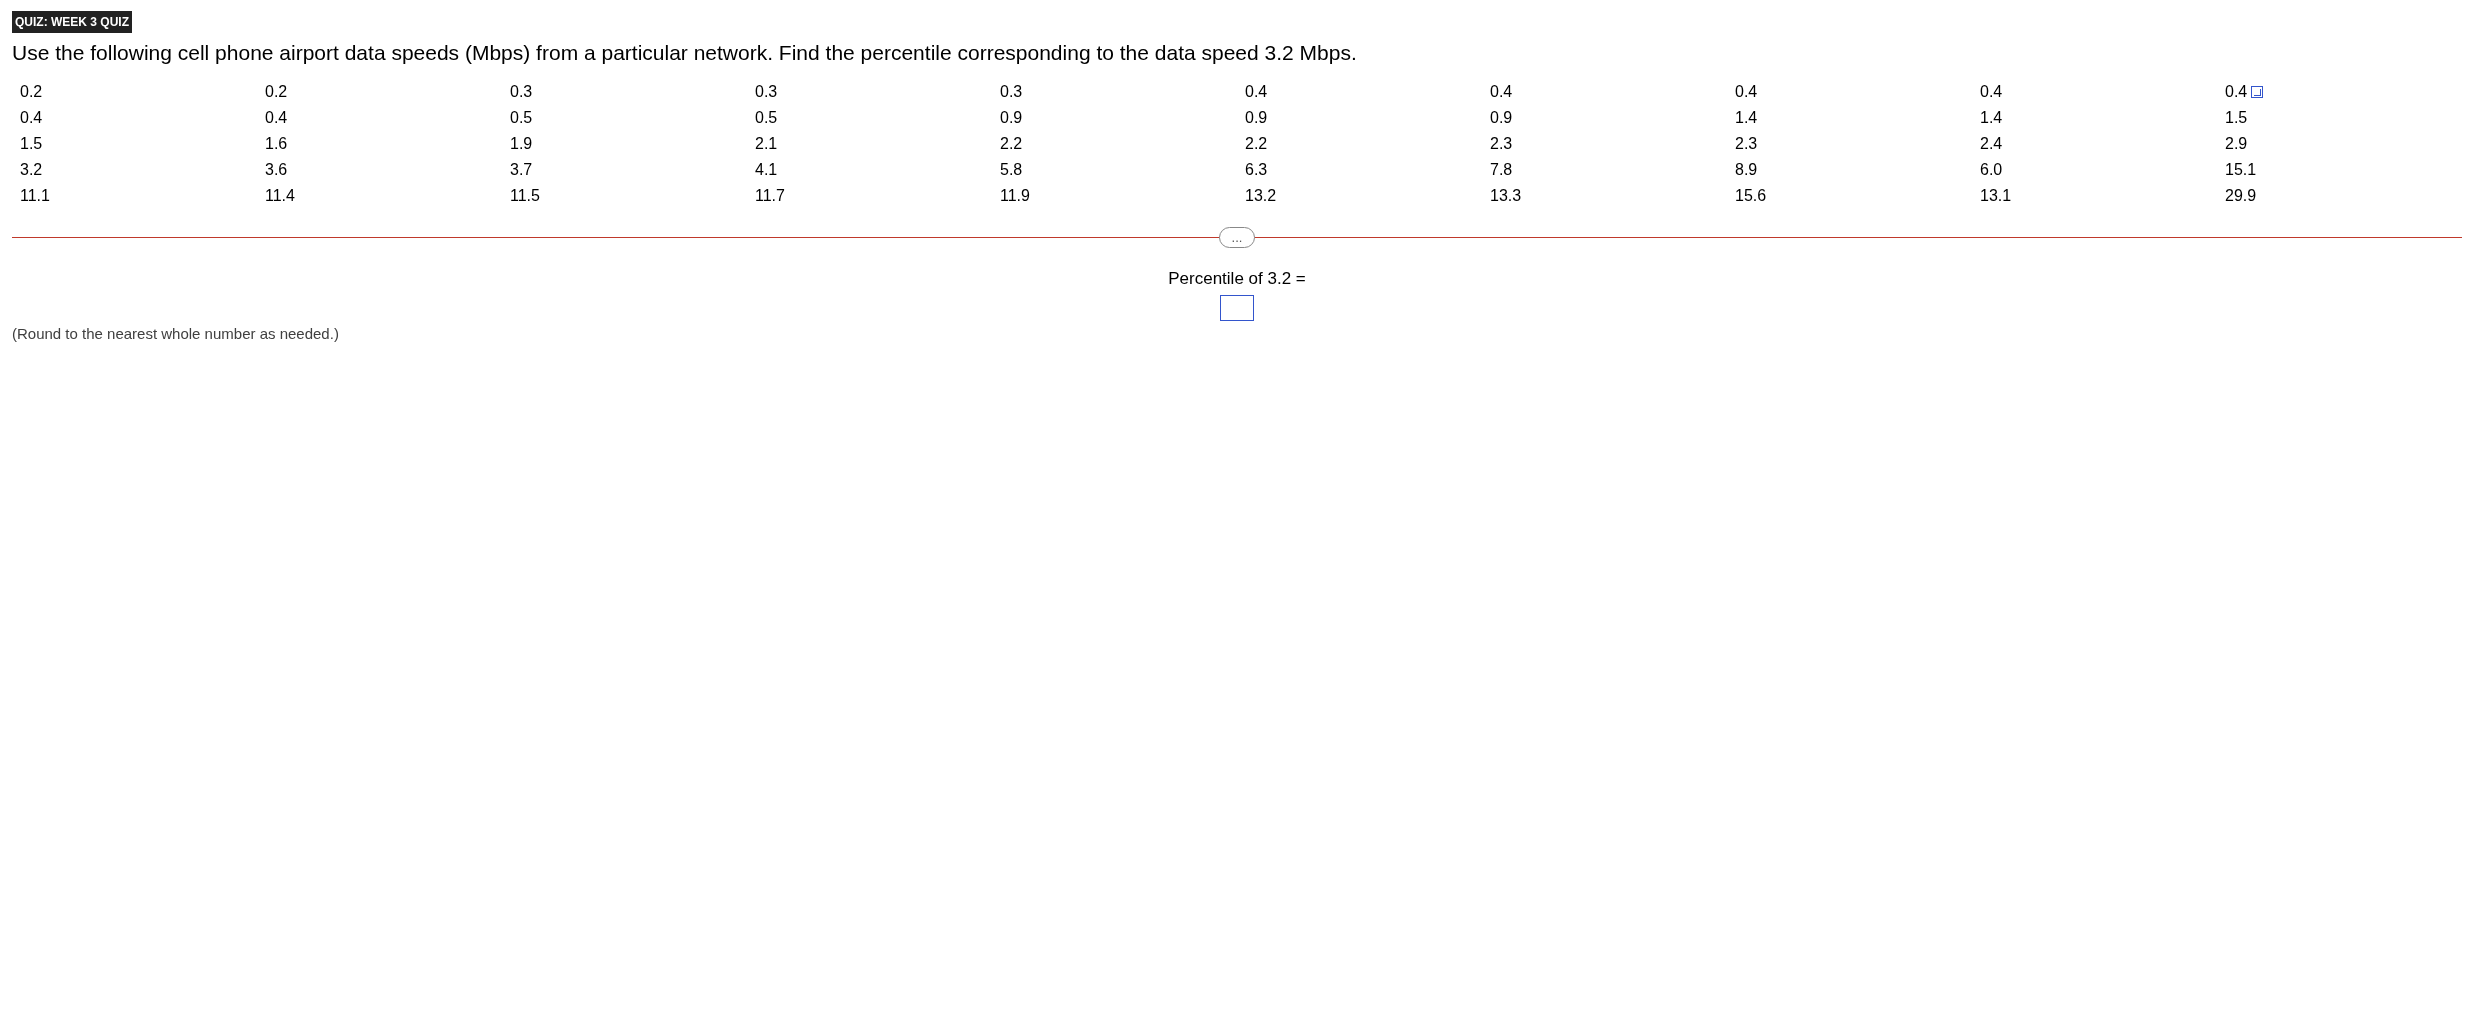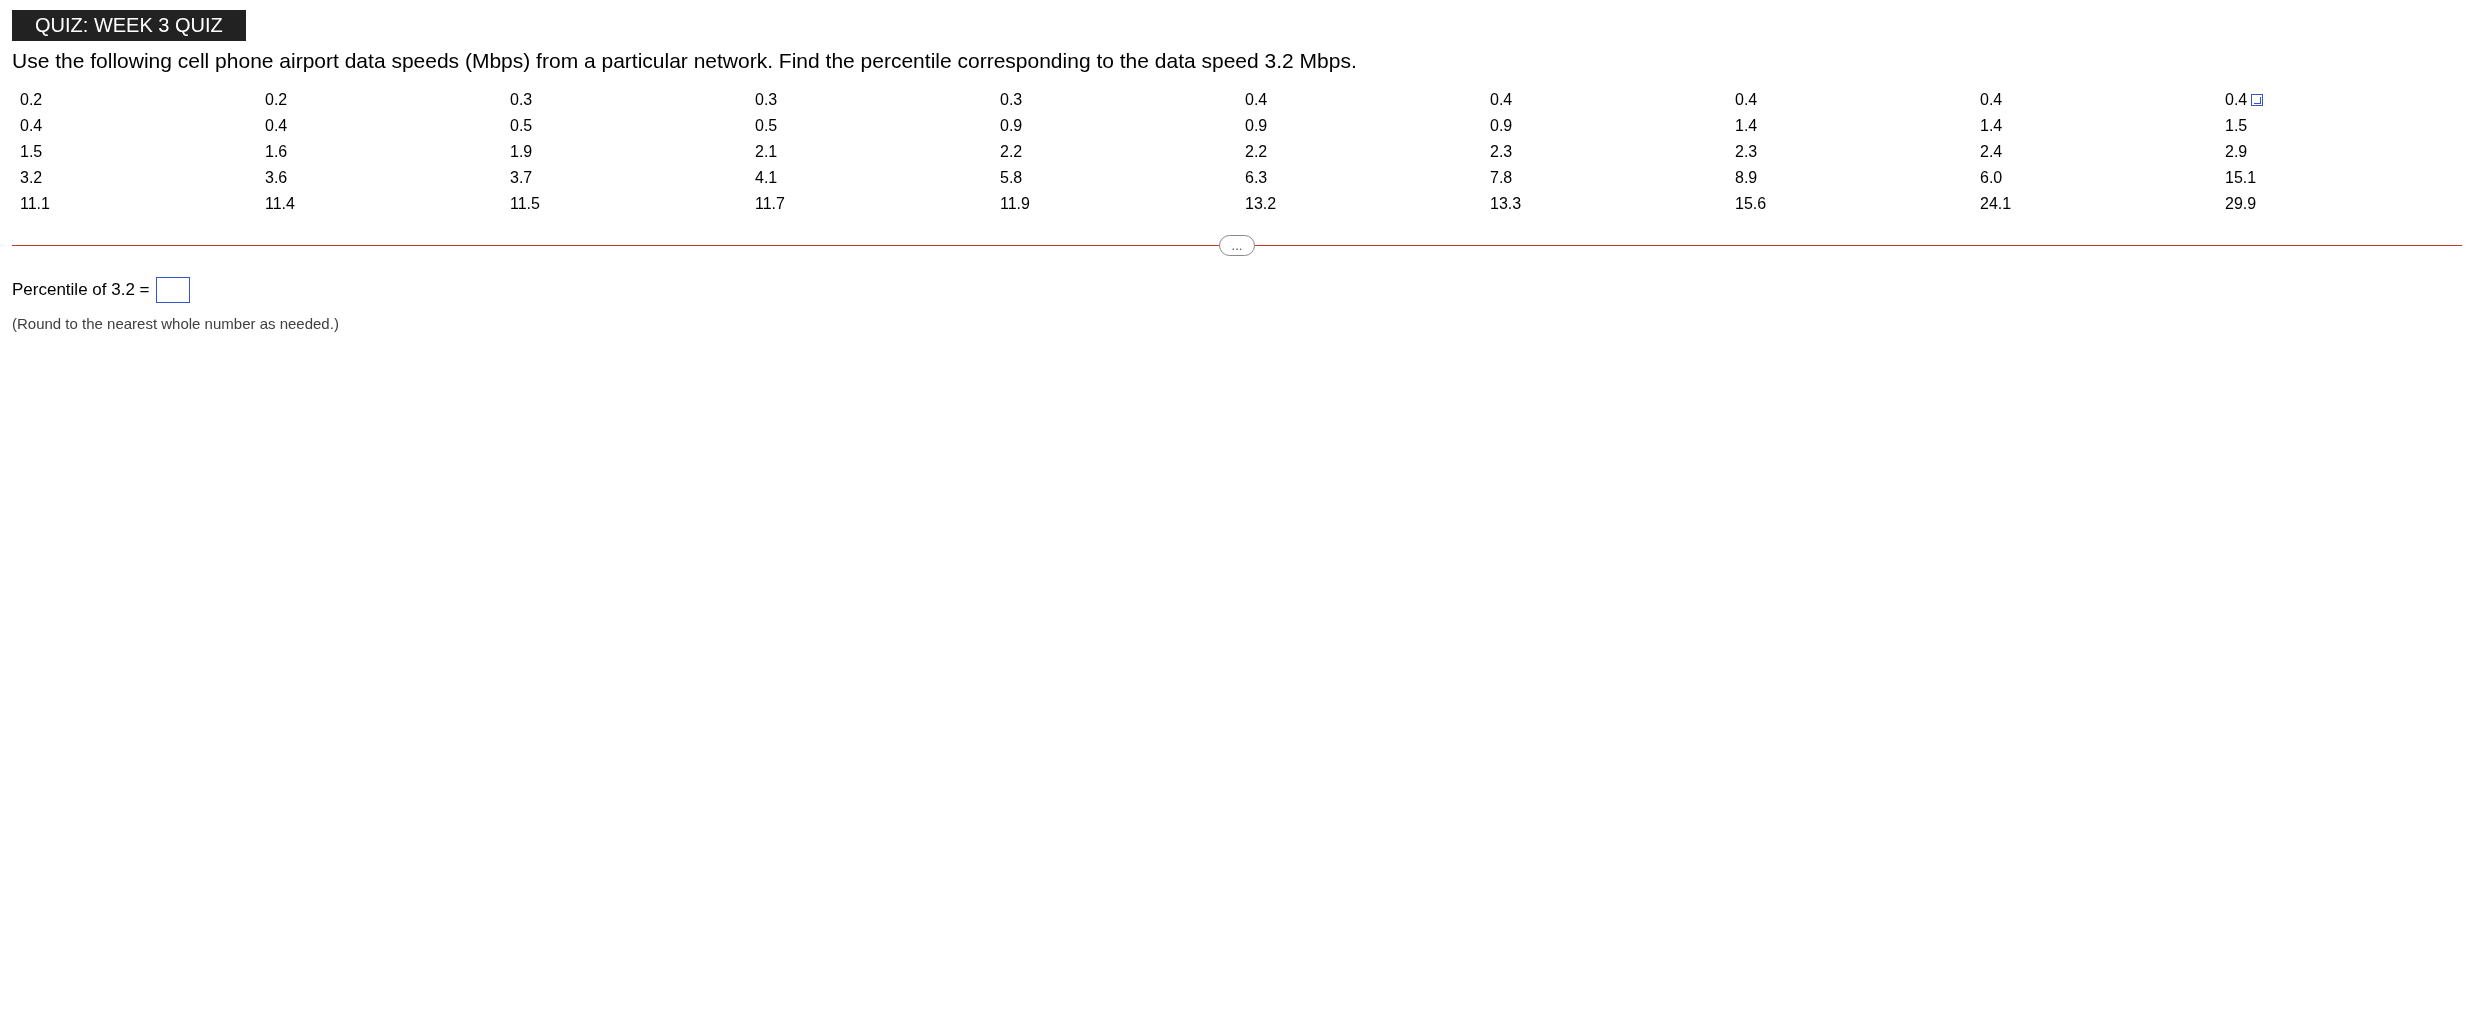--- a/index.html
+++ b/index.html
@@ -12,23 +12,23 @@
       font-family: Arial, sans-serif;
       font-size: 18px;
       background: #fff;
       color: #000;
       padding: 10px 12px;
     }
 
     .quiz-header {
       background: #222;
       color: #fff;
-      font-size: 20px;
-      font-weight: normal;
-      padding: 4px 23px;
+      font-size: 12px;
+      font-weight: bold;
+      padding: 4px 3px;
       display: inline-block;
       margin-bottom: 8px;
       text-transform: uppercase;
     }
 
     .instruction {
       font-size: 21px;
       margin-bottom: 14px;
       color: #000;
     }
@@ -77,21 +77,22 @@
 
     .answer-section {
       margin-top: 16px;
     }
 
     .percentile-row {
       display: flex;
       align-items: center;
       gap: 6px;
       font-size: 17px;
-      margin-bottom: 12px;
+      margin-bottom: 4px;
+      flex-direction: column;
     }
 
     .answer-input {
       width: 34px;
       height: 26px;
       border: 1.5px solid #3355cc;
       outline: none;
       font-size: 15px;
       text-align: center;
       padding: 0;
@@ -186,21 +187,21 @@
       </tr>
       <tr>
         <td>11.1</td>
         <td>11.4</td>
         <td>11.5</td>
         <td>11.7</td>
         <td>11.9</td>
         <td>13.2</td>
         <td>13.3</td>
         <td>15.6</td>
-        <td>24.1</td>
+        <td>13.1</td>
         <td>29.9</td>
       </tr>
     </tbody>
 </table>
 
 <div class="divider-container">
   <div class="divider-line"></div>
   <div class="divider-dots">...</div>
 </div>
 

